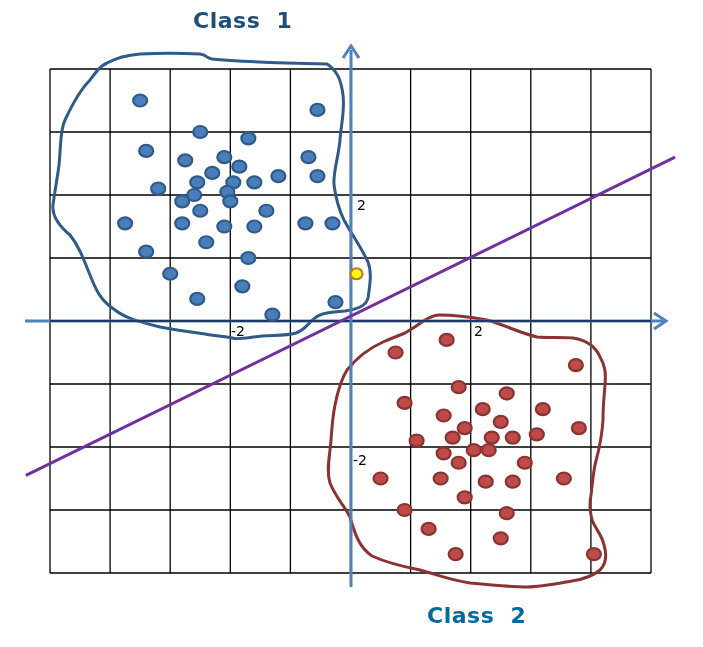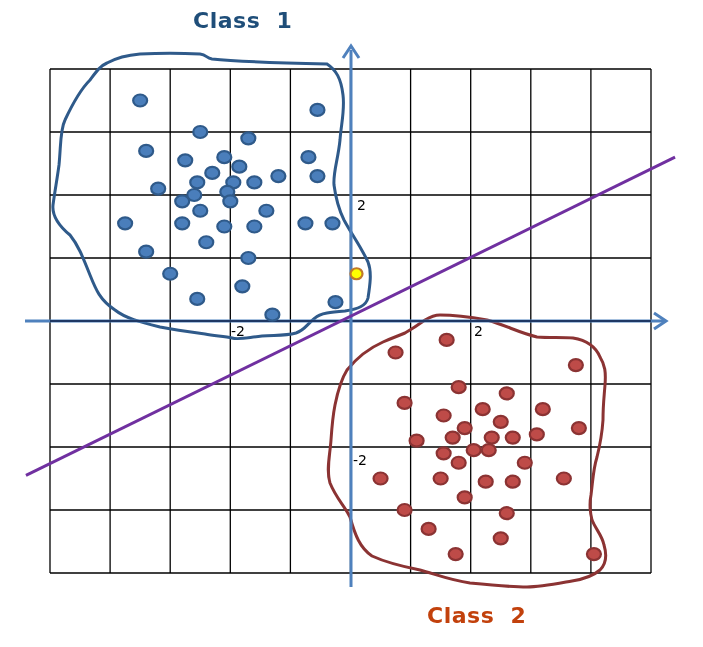--- a/index.html
+++ b/index.html
@@ -1,20 +1,20 @@
 <!DOCTYPE html>
 <html><head>
   <meta charset="utf-8">
   <style>
     html, body { margin: 0; padding: 0; background: #ffffff; }
     body { width: 703px; height: 647px; position: relative; overflow: hidden; font-family: "DejaVu Sans", sans-serif; }
     #stage { position: absolute; left: 0; top: 0; width: 703px; height: 456px; }
     .title { position: absolute; font-family: "DejaVu Sans", sans-serif; font-weight: bold; font-size: 22px; letter-spacing: 0.5px; white-space: pre; }
     #title1 { left: 193px; top: 8px; color: #1f4e79; }
-    #title2 { left: 427px; top: 603px; color: #c2410c; }
+    #title2 { left: 427px; top: 603px; color: #0369a1; }
     .tick { position: absolute; font-family: "DejaVu Sans", sans-serif; font-size: 14px; color: #000; }
   </style>
 </head>
 <body>
 
 <div id="stage">
   <svg id="plot" width="703" height="647" viewBox="0 0 703 647" xmlns="http://www.w3.org/2000/svg">
     <g id="grid">
         <line x1="50" x2="50" y1="69" y2="573" stroke="#000000" stroke-width="1.3"></line>
         <line x1="110.1" x2="110.1" y1="69" y2="573" stroke="#000000" stroke-width="1.3"></line>

